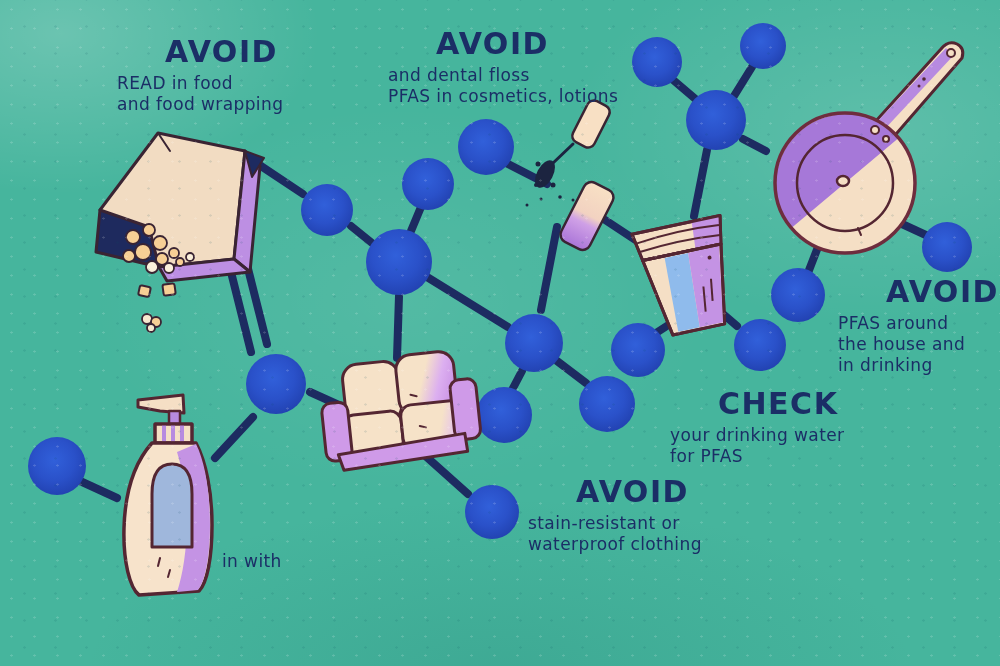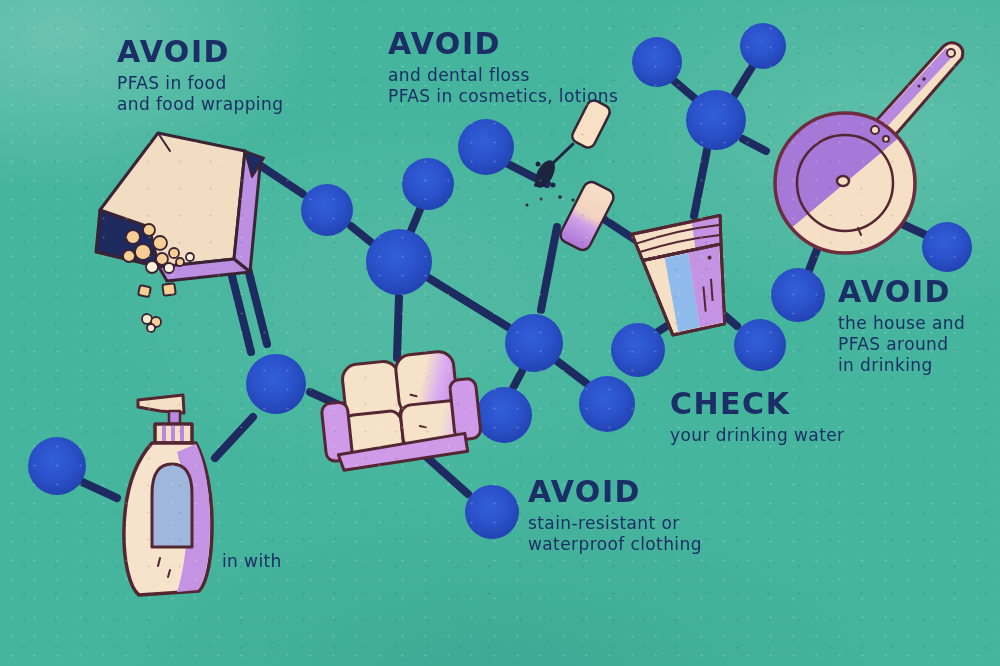--- a/index.html
+++ b/index.html
@@ -16,21 +16,21 @@
   .canvas::after{
     content:"";position:absolute;inset:0;pointer-events:none;opacity:.55;
     background-image:
       radial-gradient(rgba(255,255,255,.30) 1px, transparent 1.6px),
       radial-gradient(rgba(8,78,92,.22) 1px, transparent 1.6px);
     background-size:23px 19px, 31px 27px;
     background-position:0 0, 9px 13px;
   }
   svg.art{position:absolute;left:0;top:0;}
   .label{position:absolute;color:#1b2e66;z-index:5;}
-  .label .heading{font-size:30px;font-weight:700;letter-spacing:1.5px;line-height:1.05;margin-bottom:5px;}
+  .label .heading{font-size:30px;font-weight:700;letter-spacing:1.5px;line-height:1.05;margin-bottom:5px;margin-left:48px;}
   .label .line{font-size:17px;font-weight:500;letter-spacing:.4px;line-height:1.25;white-space:nowrap;}
 </style>
 </head>
 <body>
 
 <div class="canvas">
 
   <svg class="art" width="1000" height="666" viewBox="0 0 1000 666">
     <defs>
       <radialGradient id="nodeGrad" cx="45%" cy="40%" r="65%">
@@ -199,40 +199,41 @@
       <path d="M152 443 L196 443 C 206 462 212 492 212 525 C 212 558 207 583 199 591 L 139 595 C 130 588 123 562 124 528 C 125 492 135 462 152 443 Z" fill="#f7e3cb" stroke-width="3.5"></path>
       <path d="M196 444 C 205 462 210 492 210 525 C 210 557 205 582 198 590 L 177 592 C 188 560 192 500 177 452 Z" fill="#c493e4" stroke="none"></path>
       <path d="M152 547 L152 494 Q 152 464 172 464 Q 192 464 192 494 L192 547 Z" fill="#9fb7dc"></path>
       <path d="M160 558 l-2 8" fill="none" stroke-width="2"></path>
       <path d="M170 570 l-2 7" fill="none" stroke-width="2"></path>
     </g>
   </svg>
 
   <div class="label" style="left:117px;top:36px">
     <div class="heading">AVOID</div>
-    <div class="line">PFAS in food</div>
+    <div class="line">READ in food</div>
     <div class="line">and food wrapping</div>
   </div>
 
   <div class="label" style="left:388px;top:28px">
     <div class="heading">AVOID</div>
     <div class="line">and dental floss</div>
     <div class="line">PFAS in cosmetics, lotions</div>
   </div>
 
   <div class="label" style="left:838px;top:276px">
     <div class="heading">AVOID</div>
+    <div class="line">PFAS around</div>
     <div class="line">the house and</div>
-    <div class="line">PFAS around</div>
     <div class="line">in drinking</div>
   </div>
 
   <div class="label" style="left:670px;top:388px">
     <div class="heading">CHECK</div>
     <div class="line">your drinking water</div>
+    <div class="line">for PFAS</div>
   </div>
 
   <div class="label" style="left:528px;top:476px">
     <div class="heading">AVOID</div>
     <div class="line">stain-resistant or</div>
     <div class="line">waterproof clothing</div>
   </div>
 
   <div class="label" style="left:222px;top:551px">
     <div class="line">in with</div>

